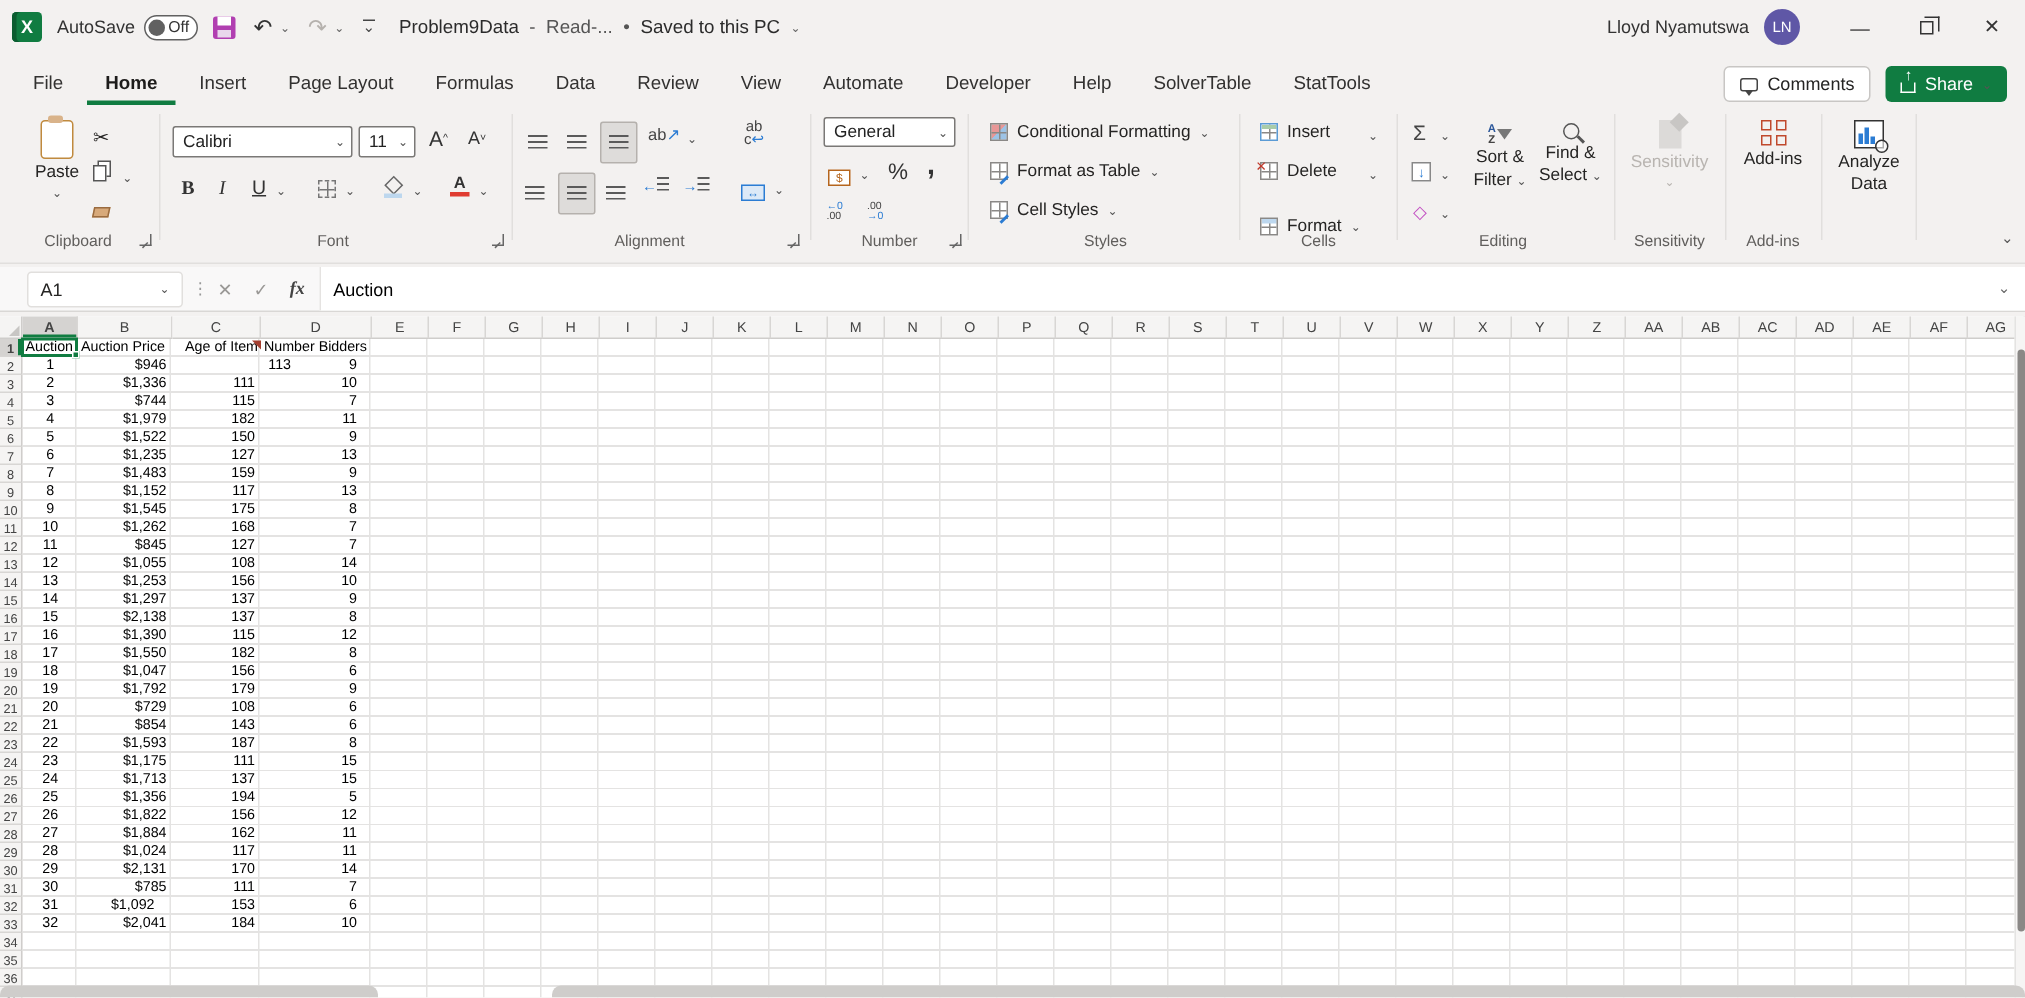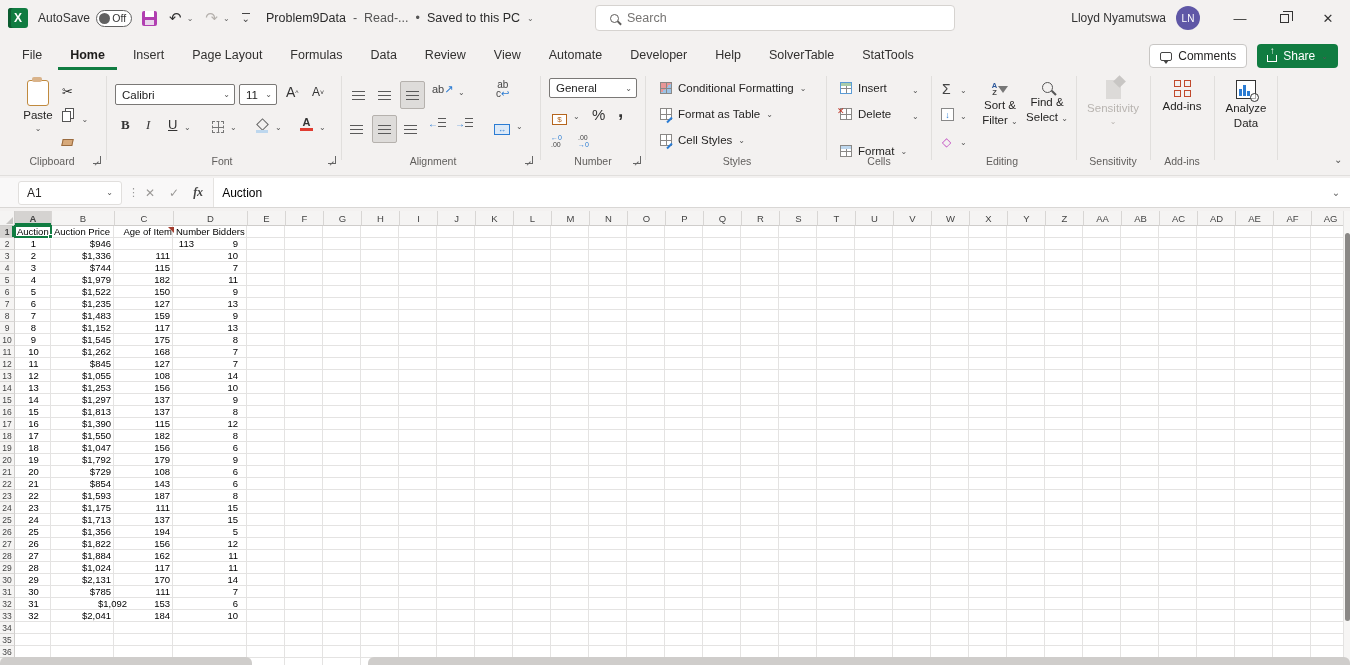--- a/index.html
+++ b/index.html
@@ -149,24 +149,20 @@
         <span class="qat-more">⌄</span>
       </div>
       <div class="doc-title">
         <span>Problem9Data</span>
         <span class="dim">-</span>
         <span class="dim">Read-...</span>
         <span class="dim">•</span>
         <span>Saved to this PC</span>
         <span class="tiny-chev" style="margin-left:0;">⌄</span>
       </div>
-    </div>
-    <div id="search-box">
-      <span class="mag"></span>
-      <span>Search</span>
     </div>
     <div class="right">
       <span class="user-name">Lloyd Nyamutswa</span>
       <span class="avatar">LN</span>
       <span class="winbtn">—</span>
       <span class="winbtn">
           <span class="restore-ico"></span>
         </span>
       <span class="winbtn">✕</span>
     </div>
@@ -562,21 +558,21 @@
         <div class="cell c-right" style="left: 174px; width: 64px; top: 159px;">14</div>
         <div class="cell c-center" style="left: 15px; width: 37px; top: 171px;">13</div>
         <div class="cell c-right" style="left: 52px; width: 59px; top: 171px;">$1,253</div>
         <div class="cell c-right" style="left: 115px; width: 55px; top: 171px;">156</div>
         <div class="cell c-right" style="left: 174px; width: 64px; top: 171px;">10</div>
         <div class="cell c-center" style="left: 15px; width: 37px; top: 183px;">14</div>
         <div class="cell c-right" style="left: 52px; width: 59px; top: 183px;">$1,297</div>
         <div class="cell c-right" style="left: 115px; width: 55px; top: 183px;">137</div>
         <div class="cell c-right" style="left: 174px; width: 64px; top: 183px;">9</div>
         <div class="cell c-center" style="left: 15px; width: 37px; top: 195px;">15</div>
-        <div class="cell c-right" style="left: 52px; width: 59px; top: 195px;">$1,813</div>
+        <div class="cell c-right" style="left: 52px; width: 59px; top: 195px;">$2,138</div>
         <div class="cell c-right" style="left: 115px; width: 55px; top: 195px;">137</div>
         <div class="cell c-right" style="left: 174px; width: 64px; top: 195px;">8</div>
         <div class="cell c-center" style="left: 15px; width: 37px; top: 207px;">16</div>
         <div class="cell c-right" style="left: 52px; width: 59px; top: 207px;">$1,390</div>
         <div class="cell c-right" style="left: 115px; width: 55px; top: 207px;">115</div>
         <div class="cell c-right" style="left: 174px; width: 64px; top: 207px;">12</div>
         <div class="cell c-center" style="left: 15px; width: 37px; top: 219px;">17</div>
         <div class="cell c-right" style="left: 52px; width: 59px; top: 219px;">$1,550</div>
         <div class="cell c-right" style="left: 115px; width: 55px; top: 219px;">182</div>
         <div class="cell c-right" style="left: 174px; width: 64px; top: 219px;">8</div>
@@ -626,21 +622,21 @@
         <div class="cell c-right" style="left: 174px; width: 64px; top: 351px;">11</div>
         <div class="cell c-center" style="left: 15px; width: 37px; top: 363px;">29</div>
         <div class="cell c-right" style="left: 52px; width: 59px; top: 363px;">$2,131</div>
         <div class="cell c-right" style="left: 115px; width: 55px; top: 363px;">170</div>
         <div class="cell c-right" style="left: 174px; width: 64px; top: 363px;">14</div>
         <div class="cell c-center" style="left: 15px; width: 37px; top: 375px;">30</div>
         <div class="cell c-right" style="left: 52px; width: 59px; top: 375px;">$785</div>
         <div class="cell c-right" style="left: 115px; width: 55px; top: 375px;">111</div>
         <div class="cell c-right" style="left: 174px; width: 64px; top: 375px;">7</div>
         <div class="cell c-center" style="left: 15px; width: 37px; top: 387px;">31</div>
-        <div class="cell c-right" style="left: 68px; width: 59px; top: 387px;">$1,092</div>
+        <div class="cell c-right" style="left: 44px; width: 59px; top: 387px;">$1,092</div>
         <div class="cell c-right" style="left: 115px; width: 55px; top: 387px;">153</div>
         <div class="cell c-right" style="left: 174px; width: 64px; top: 387px;">6</div>
         <div class="cell c-center" style="left: 15px; width: 37px; top: 399px;">32</div>
         <div class="cell c-right" style="left: 52px; width: 59px; top: 399px;">$2,041</div>
         <div class="cell c-right" style="left: 115px; width: 55px; top: 399px;">184</div>
         <div class="cell c-right" style="left: 174px; width: 64px; top: 399px;">10</div>
       </div>
     <div id="selection" style="left: 14px; top: 14px; width: 38px; height: 13px;"></div>
     <div id="fillhandle" style="left: 48px; top: 23px;"></div>
     <div id="comment-flag" style="left: 168px; top: 16px;"></div>

